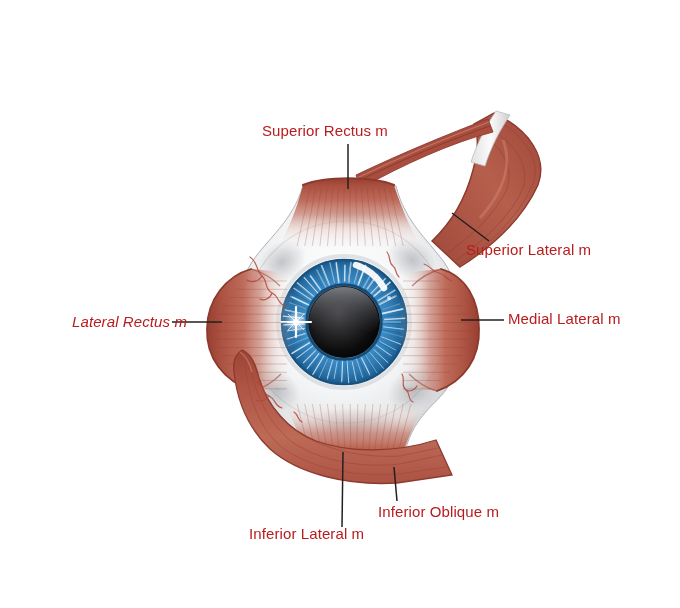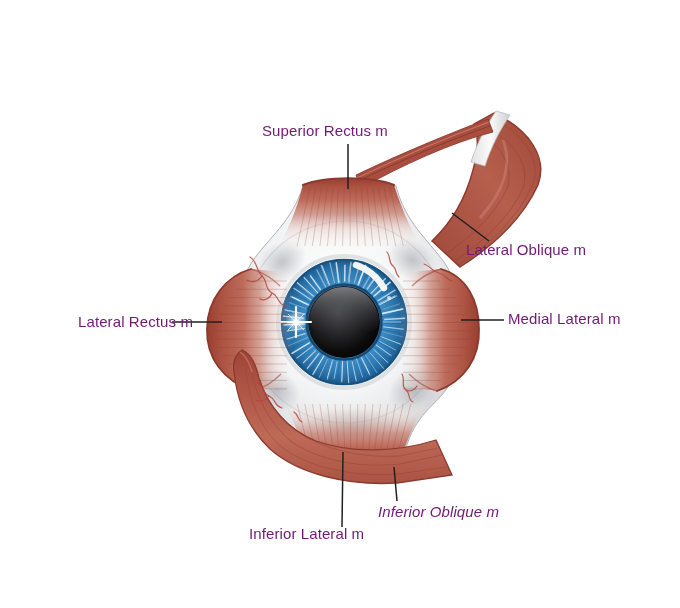--- a/index.html
+++ b/index.html
@@ -2,29 +2,29 @@
 <html><head>
 <meta charset="utf-8">
 <style>
   html,body{margin:0;padding:0;background:#ffffff;}
   #figure-wrap{
     position:relative;width:680px;height:608px;background:#ffffff;overflow:hidden;
     font-family:"Liberation Sans", sans-serif;
   }
   #figure-wrap svg{position:absolute;left:0;top:0;}
   .lbl{
-    position:absolute;font-size:15px;line-height:16px;color:#701a75;
+    position:absolute;font-size:15px;line-height:16px;color:#b91c1c;
     white-space:nowrap;letter-spacing:.1px;font-weight:400;
   }
   .lbl-sr{left:262px;top:123px;}
   .lbl-so{left:466px;top:242px;}
-  .lbl-lr{left:78px;top:314px;}
+  .lbl-lr{left:72px;top:314px;font-style:italic;}
   .lbl-mr{left:508px;top:311px;}
   .lbl-ir{left:249px;top:526px;}
-  .lbl-io{left:378px;top:504px;font-style:italic;}
+  .lbl-io{left:378px;top:504px;}
 </style>
 </head>
 <body>
 
 <div id="figure-wrap">
 
 <svg width="680" height="608" viewBox="0 0 680 608" xmlns="http://www.w3.org/2000/svg">
   <defs>
     <radialGradient id="gradEye" cx="0.46" cy="0.42" r="0.62">
       <stop offset="0" stop-color="#ffffff"></stop>
@@ -389,18 +389,18 @@
     <line x1="348" y1="144" x2="348" y2="189"></line>
     <line x1="452" y1="213" x2="489" y2="241"></line>
     <line x1="172" y1="322" x2="222" y2="322"></line>
     <line x1="461" y1="320" x2="504" y2="320"></line>
     <line x1="343" y1="452" x2="342" y2="527"></line>
     <line x1="394" y1="467" x2="397" y2="501"></line>
   </g>
 </svg>
 
   <div class="lbl lbl-sr">Superior Rectus m</div>
-  <div class="lbl lbl-so">Lateral Oblique m</div>
+  <div class="lbl lbl-so">Superior Lateral m</div>
   <div class="lbl lbl-lr">Lateral Rectus m</div>
   <div class="lbl lbl-mr">Medial Lateral m</div>
   <div class="lbl lbl-ir">Inferior Lateral m</div>
   <div class="lbl lbl-io">Inferior Oblique m</div>
 </div>
 
 </body></html>

